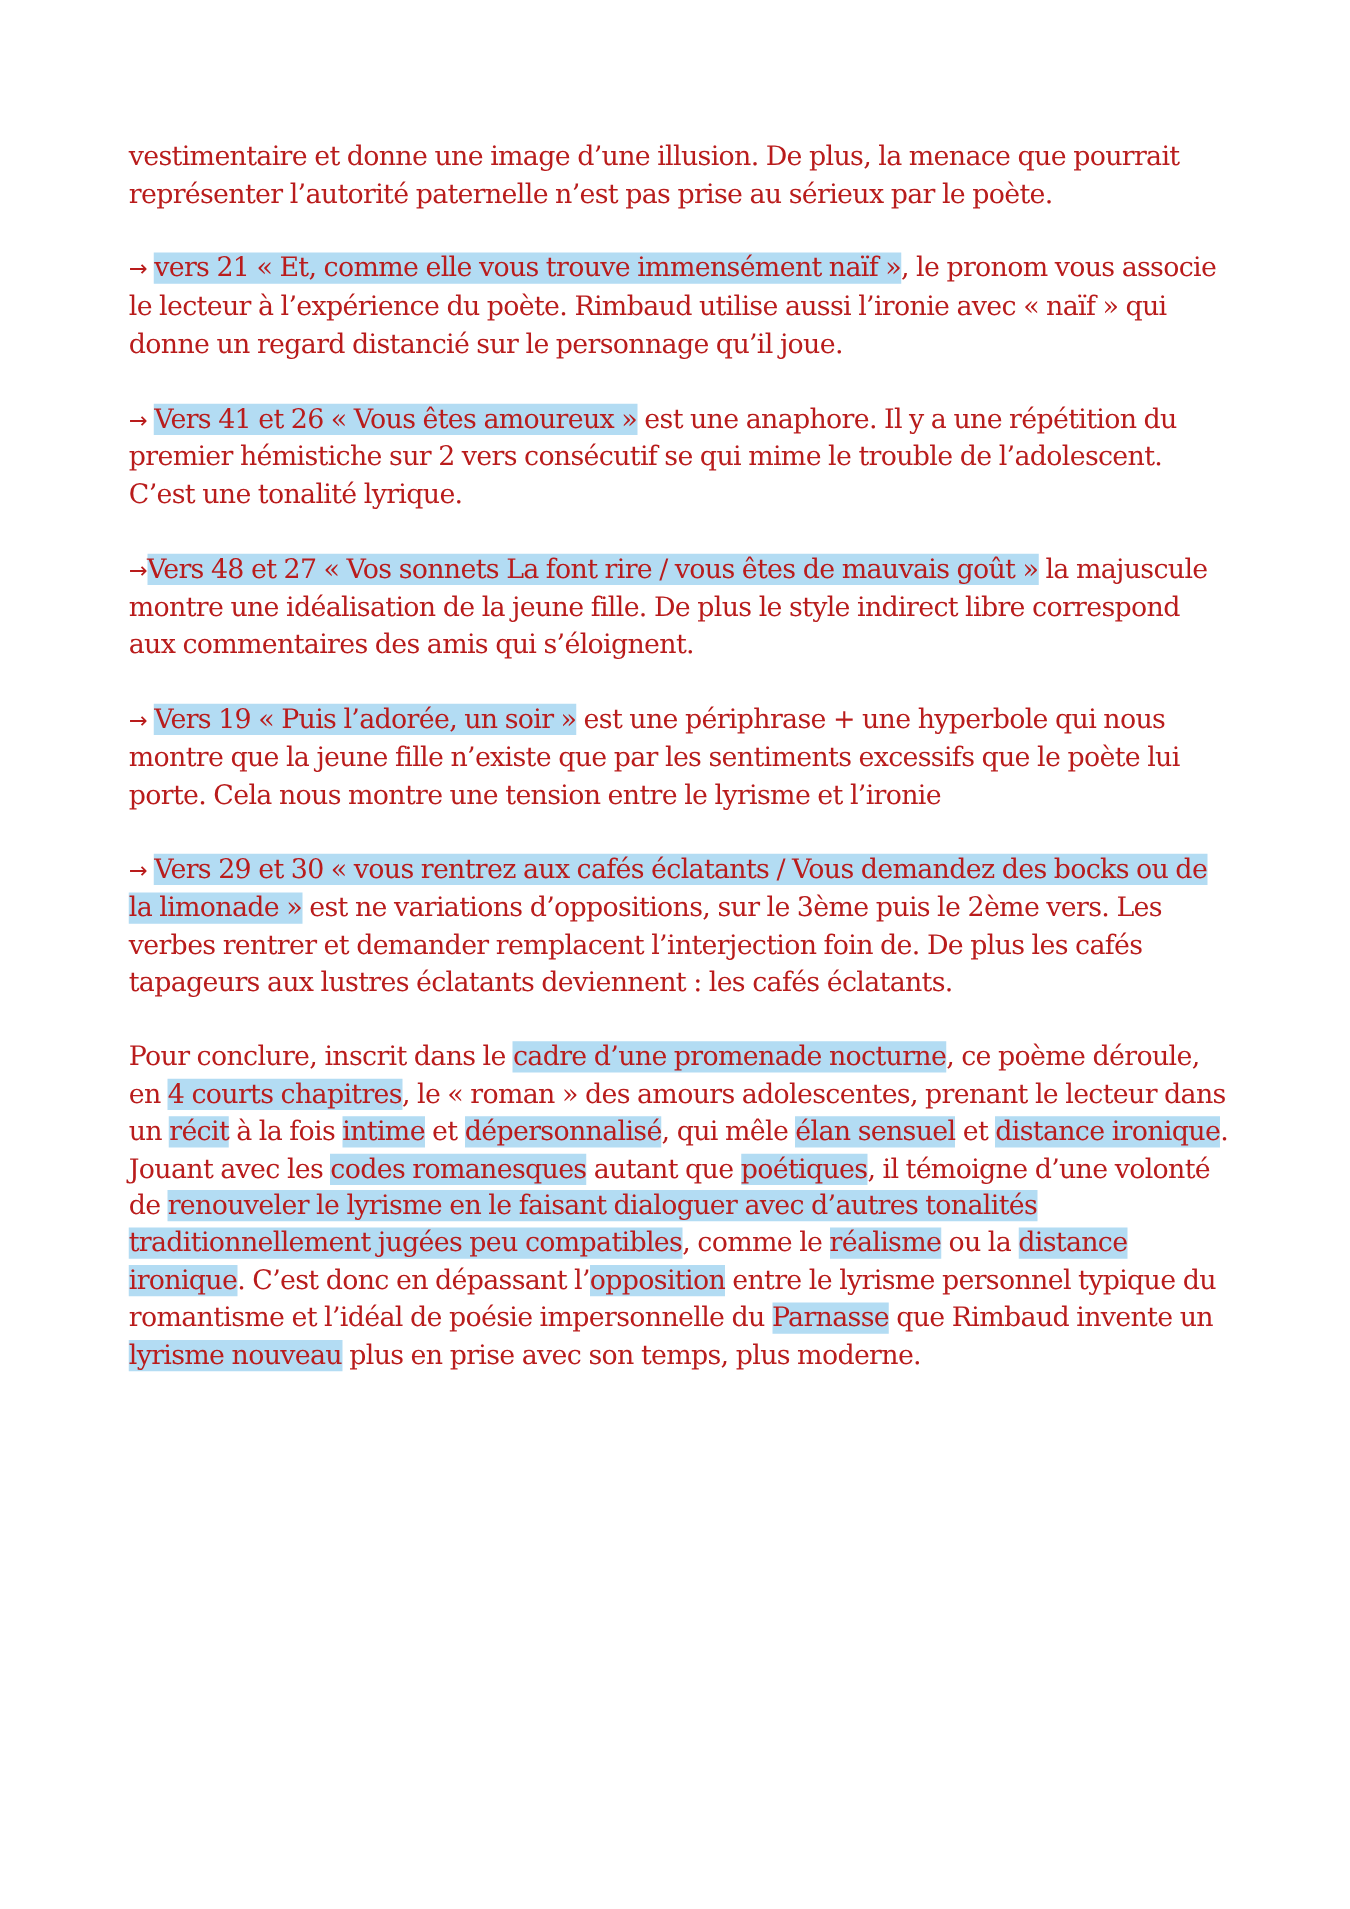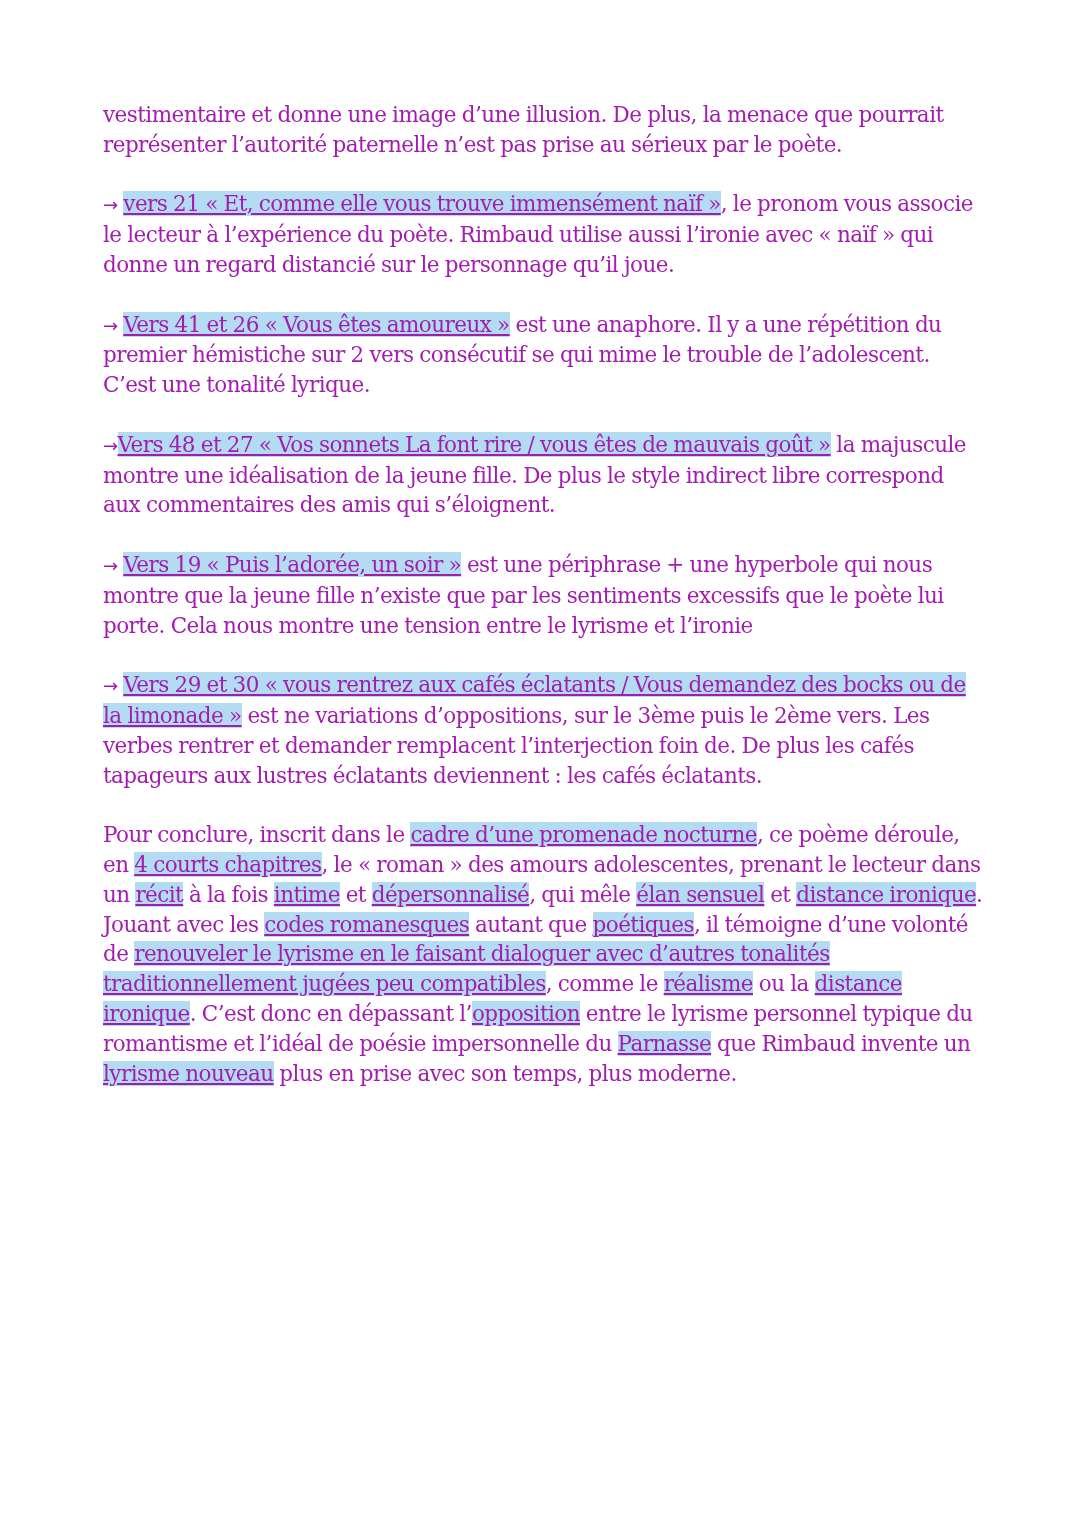--- a/index.html
+++ b/index.html
@@ -1,30 +1,30 @@
 <!DOCTYPE html>
 <html><head>
   <meta charset="utf-8">
   <style>
     html, body { margin: 0; padding: 0; background: #ffffff; }
     body { width: 1080px; height: 1527px; position: relative; overflow: hidden; }
     .page {
       position: absolute;
       left: 103px;
-      top: 100px;
+      top: 111px;
       width: 880px;
       font-family: "DejaVu Serif", "Liberation Serif", serif;
       font-size: 21.5px;
       line-height: 29.8px;
-      color: #a21caf;
+      color: #b91c1c;
       letter-spacing: -0.55px;
       word-spacing: -0.5px;
     }
     .para { margin: 0 0 29.8px 0; }
-    .hl { background: #b3dcf3; text-decoration: underline; }
+    .hl { background: #b3dcf3; }
     .arrow { font-family: "DejaVu Sans", sans-serif; font-size: 18px; }
   </style>
 </head>
 <body>
 
 <div class="page">
   <p class="para">
     <span>vestimentaire et donne une image d’une illusion. De plus, la menace que pourrait représenter l’autorité paternelle n’est pas prise au sérieux par le poète.</span>
   </p>
 

